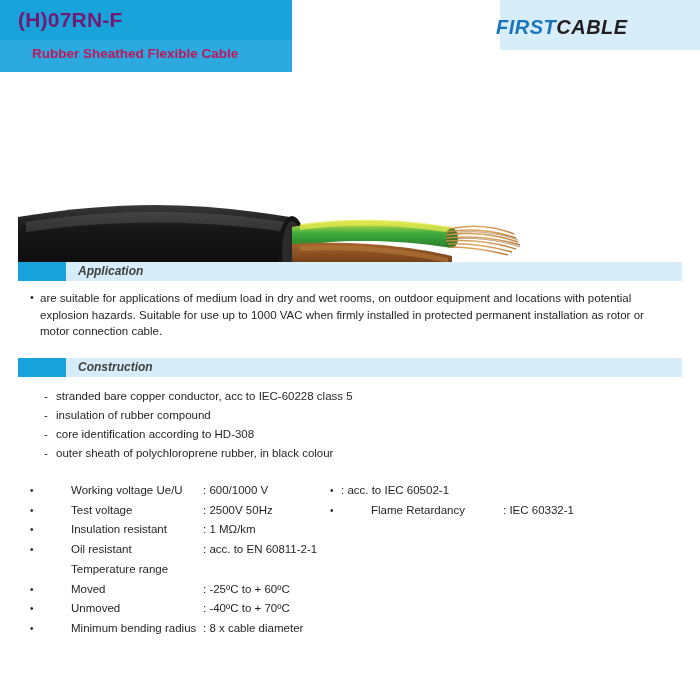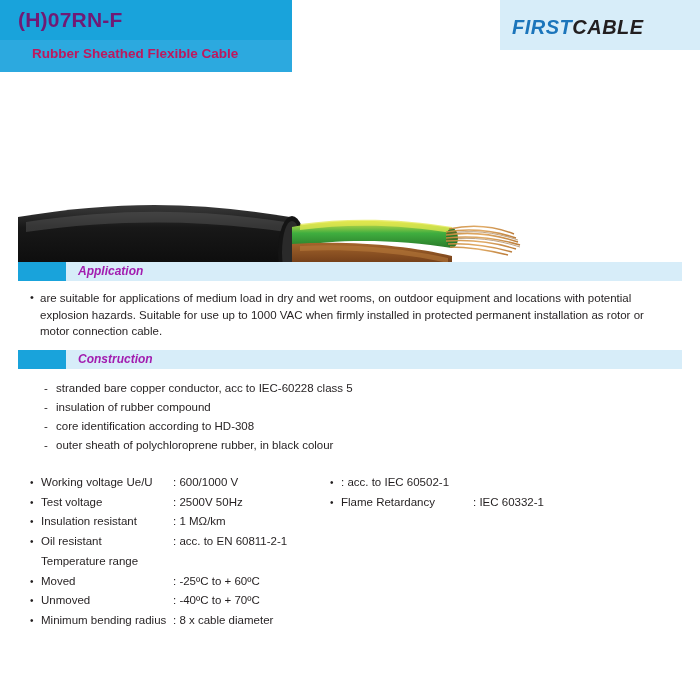--- a/index.html
+++ b/index.html
@@ -59,21 +59,21 @@
   .header-right-band {
     position: absolute;
     left: 500px;
     top: 0;
     width: 200px;
     height: 50px;
     background: #d7edf9;
   }
   .logo {
     position: absolute;
-    left: 512px;
+    left: 496px;
     top: 16px;
     font-size: 20px;
     font-weight: bold;
     font-style: italic;
     letter-spacing: 0.5px;
     white-space: nowrap;
   }
   .logo .first { color: #1b75bb; }
   .logo .cable { color: #231f20; }
 
@@ -109,21 +109,21 @@
     height: 19px;
     background: #19a3db;
   }
   .sec-bar .sec-title {
     position: absolute;
     left: 60px;
     top: 2px;
     font-size: 12px;
     font-style: italic;
     font-weight: bold;
-    color: #a21caf;
+    color: #404040;
   }
 
   .body-text {
     margin: 9px 30px 0 30px;
     font-size: 11.5px;
     line-height: 1.45;
     color: #231f20;
   }
   .bullet-row {
     display: flex;
@@ -157,20 +157,21 @@
   .ecol.right { width: 290px; }
   .erow { display: flex; align-items: baseline; }
   .erow .dot {
     width: 11px;
     flex: 0 0 11px;
     font-size: 10px;
   }
   .erow .label {
     width: 132px;
     flex: 0 0 132px;
+    margin-left: 30px;
   }
   .erow .value { flex: 1; }
 
   .footer-space { height: 30px; }
 </style>
 </head>
 <body>
 
 <div class="header">
   <div class="header-left"></div>
@@ -262,21 +263,21 @@
     <div class="sec-title">Application</div>
   </div>
   <div class="body-text">
     <div class="bullet-row">
       <span class="dot">•</span>
       <span class="txt">are suitable for applications of medium load in dry and wet rooms, on outdoor equipment and locations with potential explosion hazards. Suitable for use up to 1000 VAC when firmly installed in protected permanent installation as rotor or motor connection cable.</span>
     </div>
   </div>
 </div>
 
-<div class="section" style="margin-top:10px;">
+<div class="section" style="margin-top:18px;">
   <div class="sec-bar">
     <div class="tab"></div>
     <div class="sec-title">Construction</div>
   </div>
   <div class="body-text">
     <div class="dash-list">
       <div class="dash-row">
         <span class="dash">-</span>
         <span>stranded bare copper conductor, acc to IEC-60228 class 5</span>
       </div>

